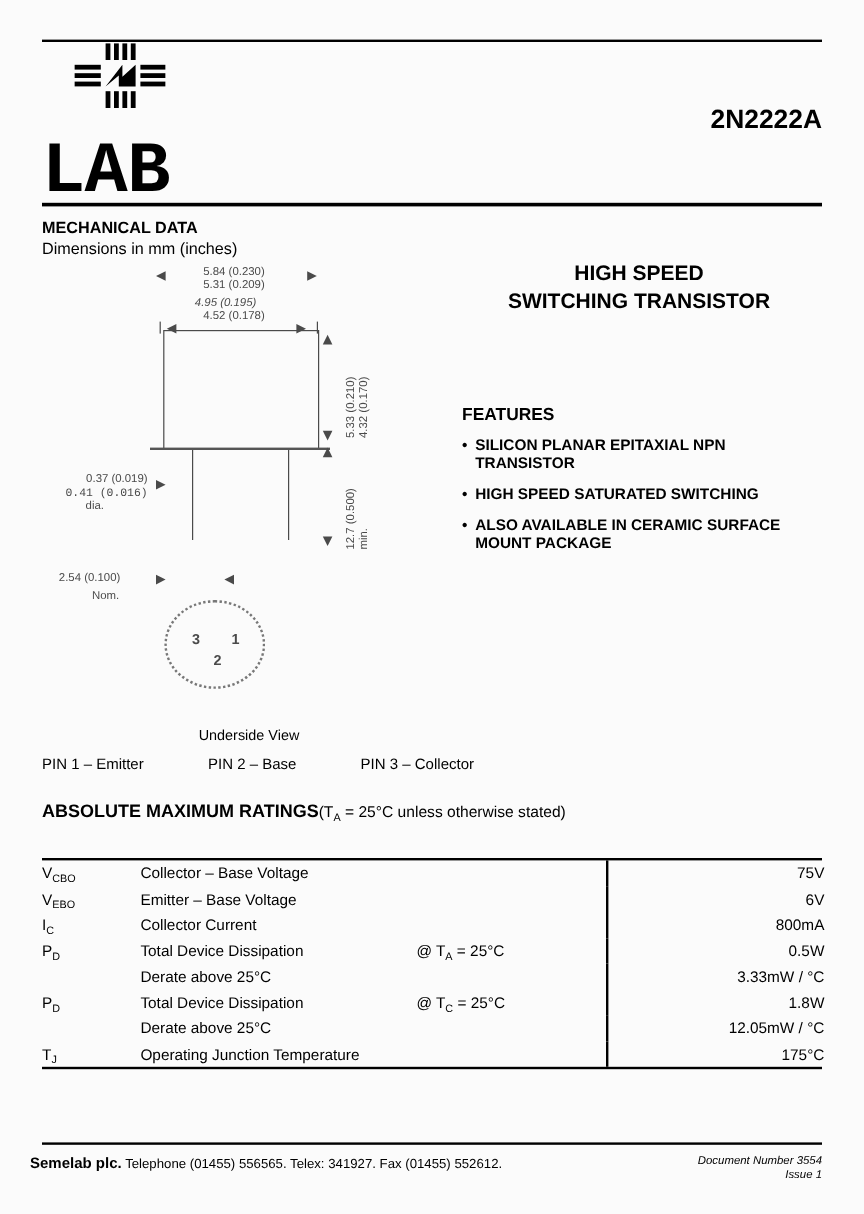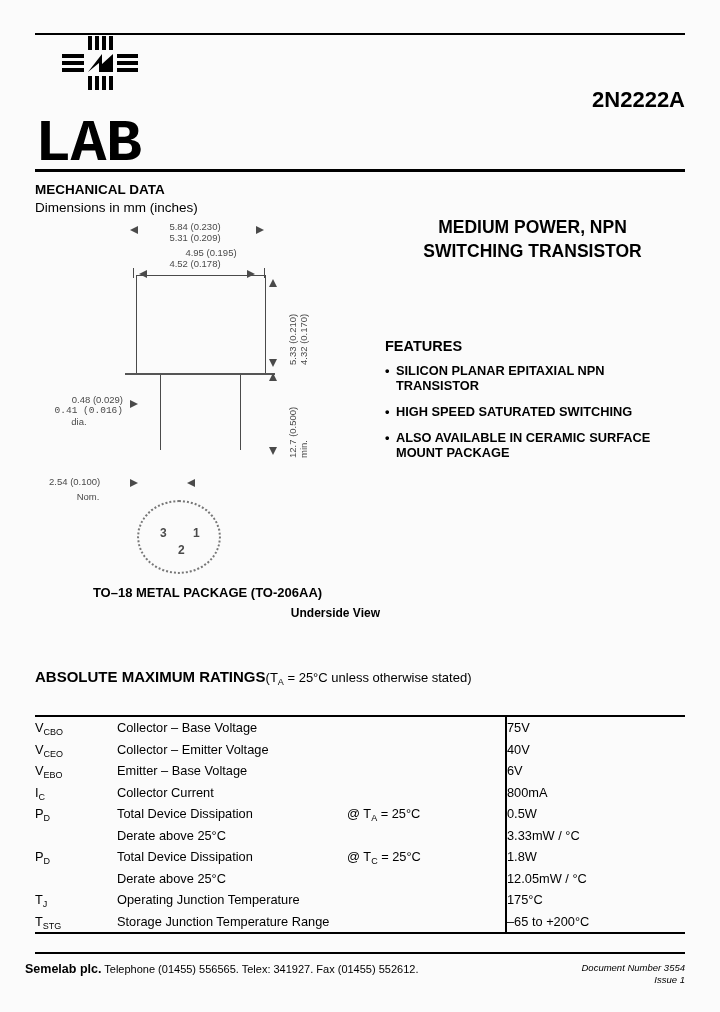--- a/index.html
+++ b/index.html
@@ -134,23 +134,23 @@
     left: 35px; top: 585px;
     width: 345px;
     text-align: center;
     font-size: 13px;
     font-weight: bold;
   }
   .pkg-sub {
     position: absolute;
     left: 35px; top: 606px;
     width: 345px;
-    text-align: right;
+    text-align: center;
     font-size: 12px;
-    font-weight: bold;
+    font-weight: normal;
   }
   .pin-legend {
     position: absolute;
     left: 35px; top: 630px;
     width: 360px;
     display: flex;
     justify-content: space-between;
     font-size: 12.5px;
   }
 
@@ -215,21 +215,21 @@
   }
   table.ratings td {
     padding: 0;
     height: 21.5px;
     vertical-align: middle;
     font-size: 12.8px;
   }
   td.sym   { width: 82px; padding-left: 3px; white-space: nowrap; }
   td.desc  { width: 230px; white-space: nowrap; }
   td.cond  { width: 158px; white-space: nowrap; }
-  td.val   { width: 180px; text-align: left; border-left: 2px solid #000; white-space: nowrap; }
+  td.val   { width: 180px; text-align: right; border-left: 2px solid #000; white-space: nowrap; }
   sub { font-size: 9px; vertical-align: baseline; position: relative; top: 3px; }
 
   
   .footer-rule {
     position: absolute;
     left: 35px; top: 952px; width: 650px; height: 2px; background: #000;
   }
   .footer-left {
     position: absolute;
     left: 25px; top: 962px;
@@ -285,21 +285,21 @@
   <div class="mech-title">MECHANICAL DATA</div>
   <div class="mech-sub">Dimensions in mm (inches)</div>
 
   <div class="drawing">
 
     <div class="dim-text center" style="left:105px; top:6px; width:110px;">5.84 (0.230)</div>
     <div class="dim-text center" style="left:105px; top:17px; width:110px;">5.31 (0.209)</div>
     <div class="arrow arrow-l" style="left:95px; top:11px;"></div>
     <div class="arrow arrow-r" style="left:221px; top:11px;"></div>
 
-    <div class="dim-text center" style="left:121px; top:32px; width:110px;">4.95 (0.195)</div>
+    <div class="dim-text center" style="left:98px; top:32px; width:110px;font-style:italic;">4.95 (0.195)</div>
     <div class="dim-text center" style="left:105px; top:43px; width:110px;">4.52 (0.178)</div>
     <div class="arrow arrow-l" style="left:104px; top:55px;"></div>
     <div class="arrow arrow-r" style="left:212px; top:55px;"></div>
 
     <div class="vline" style="left:98px;  top:53px; height:10px;"></div>
     <div class="vline" style="left:229px; top:53px; height:10px;"></div>
 
     <div class="body-rect" style="left:101px; top:60px; width:128px; height:98px;"></div>
 
     <div class="flange" style="left:90px; top:158px; width:150px;"></div>
@@ -310,41 +310,45 @@
     <div class="arrow arrow-u" style="left:234px; top:64px;"></div>
     <div class="arrow arrow-d" style="left:234px; top:144px;"></div>
     <div class="vert-label" style="left:252px; top:150px;">5.33 (0.210)</div>
     <div class="vert-label" style="left:263px; top:150px;">4.32 (0.170)</div>
 
     <div class="arrow arrow-u" style="left:234px; top:158px;"></div>
     <div class="arrow arrow-d" style="left:234px; top:232px;"></div>
     <div class="vert-label" style="left:252px; top:243px;">12.7 (0.500)</div>
     <div class="vert-label" style="left:263px; top:243px;">min.</div>
 
-    <div class="dim-text right" style="left:0px; top:179px; width:88px;">0.48 (0.029)</div>
+    <div class="dim-text right" style="left:0px; top:179px; width:88px;">0.37 (0.019)</div>
     <div class="dim-text right" style="left:0px; top:190px; width:88px;font-family:Liberation Mono, monospace;">0.41 (0.016)</div>
     <div class="dim-text center" style="left:0px; top:201px; width:88px;">dia.</div>
     <div class="arrow arrow-r" style="left:95px; top:185px;"></div>
 
     <div class="dim-text" style="left:14px; top:261px;">2.54 (0.100)</div>
     <div class="dim-text center" style="left:14px; top:276px; width:78px;">Nom.</div>
     <div class="arrow arrow-r" style="left:95px; top:264px;"></div>
     <div class="arrow arrow-l" style="left:152px; top:264px;"></div>
 
     <div class="pin-circle" style="left:102px; top:285px; width:80px; height:70px;"></div>
     <div class="pin-num" style="left:125px; top:311px;">3</div>
     <div class="pin-num" style="left:158px; top:311px;">1</div>
     <div class="pin-num" style="left:143px; top:328px;">2</div>
   </div>
 
-  <div class="pkg-title">TO–18 METAL PACKAGE (TO-206AA)</div>
   <div class="pkg-sub">Underside View</div>
+  <div class="pin-legend">
+    <span>PIN 1 – Emitter</span>
+    <span>PIN 2 – Base</span>
+    <span>PIN 3 – Collector</span>
+  </div>
 
   <div class="headline">
-    <div>MEDIUM POWER, NPN</div>
+    <div>HIGH SPEED</div>
     <div>SWITCHING TRANSISTOR</div>
   </div>
 
   <div class="features-title">FEATURES</div>
   <div class="features-list">
     <div class="feature-item">
       <span class="bullet">•</span>
       <span>SILICON PLANAR EPITAXIAL NPN TRANSISTOR</span>
     </div>
     <div class="feature-item">
@@ -365,26 +369,20 @@
     <div class="rule rule-top"></div>
     <table class="ratings">
       <tbody id="ratings-body">
           <tr>
             <td class="sym">V<sub>CBO</sub></td>
             <td class="desc">Collector – Base Voltage</td>
             <td class="cond"></td>
             <td class="val">75V</td>
           </tr>
           <tr>
-            <td class="sym">V<sub>CEO</sub></td>
-            <td class="desc">Collector – Emitter Voltage</td>
-            <td class="cond"></td>
-            <td class="val">40V</td>
-          </tr>
-          <tr>
             <td class="sym">V<sub>EBO</sub></td>
             <td class="desc">Emitter – Base Voltage</td>
             <td class="cond"></td>
             <td class="val">6V</td>
           </tr>
           <tr>
             <td class="sym">I<sub>C</sub></td>
             <td class="desc">Collector Current</td>
             <td class="cond"></td>
             <td class="val">800mA</td>
@@ -412,26 +410,20 @@
             <td class="desc">Derate above 25°C</td>
             <td class="cond"></td>
             <td class="val">12.05mW / °C</td>
           </tr>
           <tr>
             <td class="sym">T<sub>J</sub></td>
             <td class="desc">Operating Junction Temperature</td>
             <td class="cond"></td>
             <td class="val">175°C</td>
           </tr>
-          <tr>
-            <td class="sym">T<sub>STG</sub></td>
-            <td class="desc">Storage Junction Temperature Range</td>
-            <td class="cond"></td>
-            <td class="val">–65 to +200°C</td>
-          </tr>
         </tbody>
     </table>
     <div class="rule rule-bottom"></div>
   </div>
 
   <div class="footer-rule"></div>
   <div class="footer-left">
     <span class="company">Semelab plc.</span>
     <span>Telephone (01455) 556565. Telex: 341927. Fax (01455) 552612.</span>
   </div>

